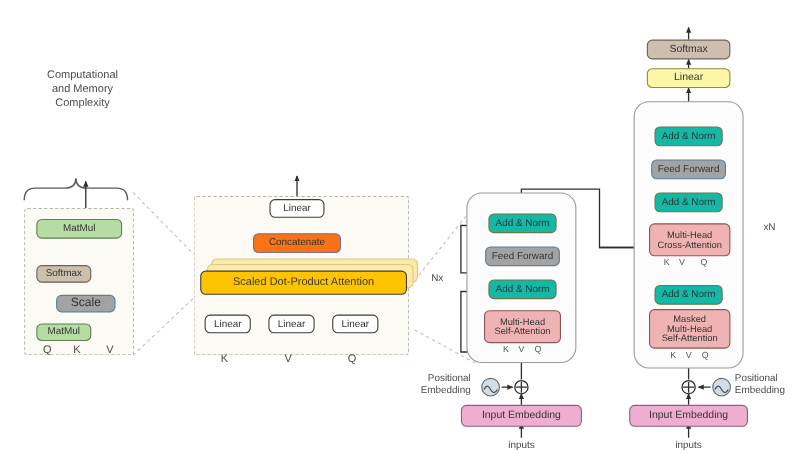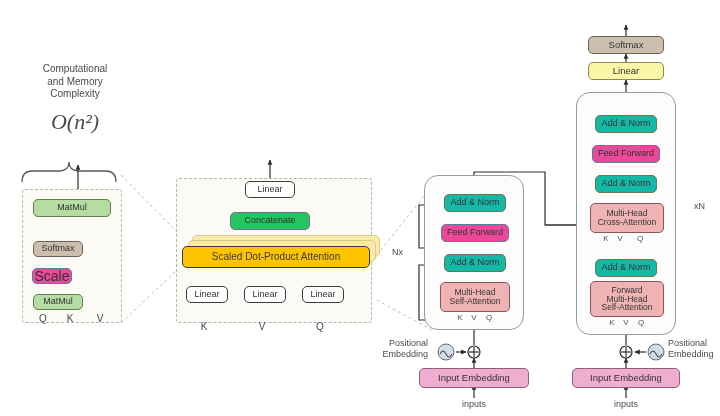--- a/index.html
+++ b/index.html
@@ -19,23 +19,23 @@
     border:1px solid #15803d;
     border-radius:5px;
     display:flex;align-items:center;justify-content:center;
     text-align:center;
     line-height:1.05;
     color:#333;
     white-space:pre-line;
   }
   .box.green{background:#b5dca2;border-color:#5f7f52;}
   .box.tan{background:#cdbfad;border-color:#6c6054;}
-  .box.blue{background:#ec4899;border-color:#5b7f96;}
+  .box.blue{background:#a3a3a3;border-color:#5b7f96;}
   .box.white{background:#ffffff;border-color:#3c3c3c;}
-  .box.purple{background:#22c55e;border-color:#7a6d8c;}
+  .box.purple{background:#f97316;border-color:#7a6d8c;}
   .box.gold{background:#ffc400;border-color:#3c3c3c;}
   .box.goldghost{background:#ffe9a8;border-color:#d8c98f;}
   .box.olive{background:#14b8a6;border-color:#6f7543;}
   .box.pink{background:#f0b3b3;border-color:#8a5757;}
   .box.magenta{background:#efaed0;border-color:#8d5f79;}
   .box.yellow{background:#fbf7a6;border-color:#8d8a4a;}
 
   
   .dashpanel{
     position:absolute;box-sizing:border-box;
@@ -192,27 +192,26 @@
     <circle class="sinec" cx="656" cy="352" r="8"></circle>
     <path class="sinew" d="M650,354 q3,-6 6,0 q3,6 6,0"></path>
     <circle class="circ" cx="626" cy="352" r="6"></circle>
     <path class="ln" d="M621,352 L631,352"></path>
     <path class="ln" d="M626,347 L626,357"></path>
   </svg>
 
   <div class="txt ctr" style="left:20px;top:63px;width:110px;font-size:10px;">Computational
 and Memory
 Complexity</div>
-  <div class="txt ctr" style="left:20px;top:108px;width:110px;font-size:22px;font-family:'Liberation Serif',serif;font-style:italic;color:#4a4a4a;">O(n²)</div>
 
   <div class="dashpanel" style="left:22px;top:189px;width:100px;height:134px;"></div>
 
   <div class="box green" style="left:33px;top:199px;width:78px;height:18px;font-size:9px;">MatMul</div>
   <div class="box tan" style="left:33px;top:241px;width:50px;height:16px;font-size:9px;">Softmax</div>
-  <div class="box blue" style="left:32px;top:268px;width:40px;height:16px;font-size:14px;">Scale</div>
+  <div class="box blue" style="left:51px;top:268px;width:54px;height:16px;font-size:11px;">Scale</div>
   <div class="box green" style="left:33px;top:294px;width:50px;height:16px;font-size:9px;">MatMul</div>
 
   <div class="txt ctr" style="left:33px;top:313px;width:20px;font-size:10px;">Q</div>
   <div class="txt ctr" style="left:60px;top:313px;width:20px;font-size:10px;">K</div>
   <div class="txt ctr" style="left:90px;top:313px;width:20px;font-size:10px;">V</div>
 
   <div class="dashpanel" style="left:176px;top:178px;width:196px;height:145px;"></div>
 
   <div class="box white" style="left:245px;top:181px;width:50px;height:17px;font-size:9px;">Linear</div>
   <div class="box purple" style="left:230px;top:212px;width:80px;height:18px;font-size:9px;">Concatenate</div>
@@ -257,21 +256,21 @@
   <div class="box blue" style="left:592px;top:145px;width:68px;height:18px;font-size:9px;">Feed Forward</div>
   <div class="box olive" style="left:595px;top:175px;width:62px;height:18px;font-size:9px;">Add &amp; Norm</div>
   <div class="box pink" style="left:590px;top:203px;width:74px;height:30px;font-size:8.5px;">Multi-Head
 Cross-Attention</div>
 
   <div class="txt vlabel ctr" style="left:598px;top:234px;width:16px;">K</div>
   <div class="txt vlabel ctr" style="left:612px;top:234px;width:16px;">V</div>
   <div class="txt vlabel ctr" style="left:632px;top:234px;width:16px;">Q</div>
 
   <div class="box olive" style="left:595px;top:259px;width:62px;height:18px;font-size:9px;">Add &amp; Norm</div>
-  <div class="box pink" style="left:590px;top:281px;width:74px;height:36px;font-size:8.5px;">Forward
+  <div class="box pink" style="left:590px;top:281px;width:74px;height:36px;font-size:8.5px;">Masked
 Multi-Head
 Self-Attention</div>
 
   <div class="txt vlabel ctr" style="left:604px;top:318px;width:16px;">K</div>
   <div class="txt vlabel ctr" style="left:618px;top:318px;width:16px;">V</div>
   <div class="txt vlabel ctr" style="left:633px;top:318px;width:16px;">Q</div>
 
   <div class="txt" style="left:668px;top:338px;width:56px;font-size:9px;text-align:left;">Positional
 Embedding</div>
   <div class="box magenta" style="left:572px;top:368px;width:108px;height:20px;font-size:9.5px;">Input Embedding</div>

